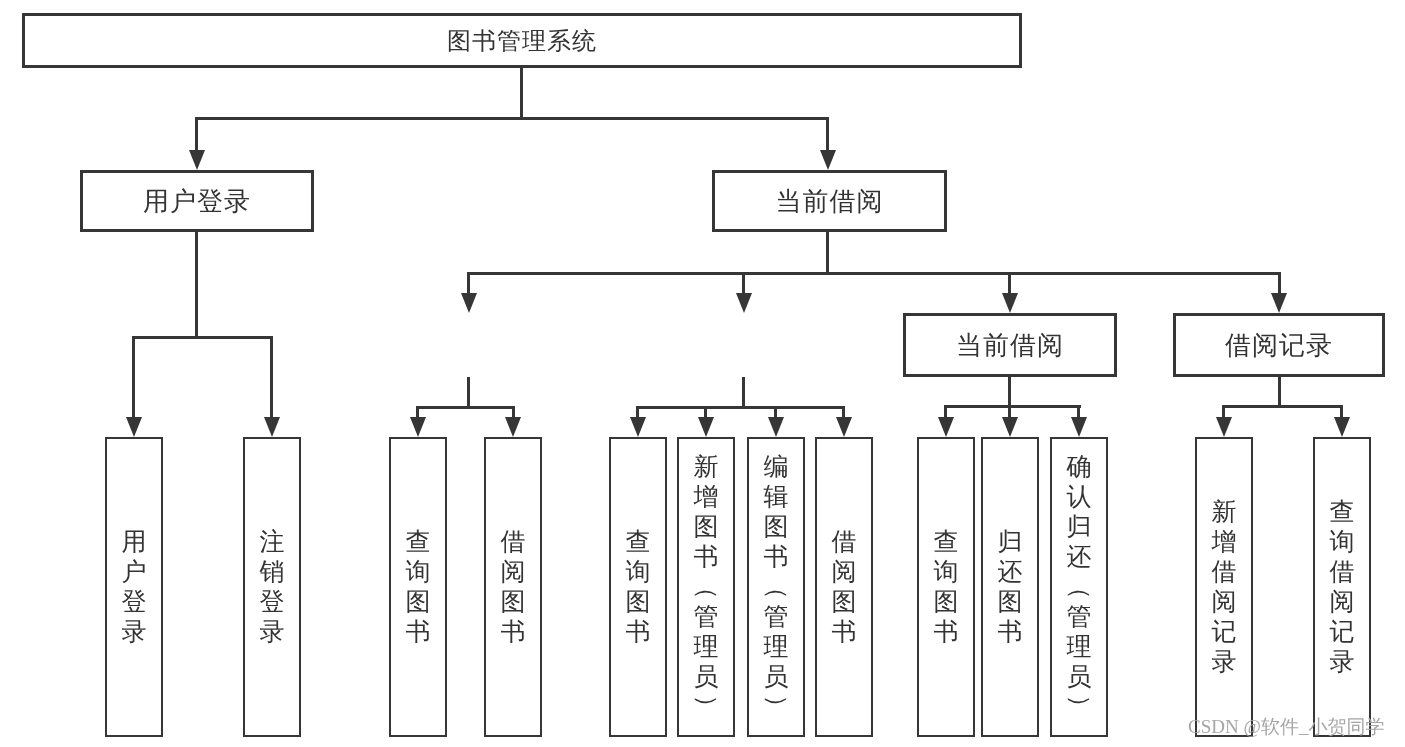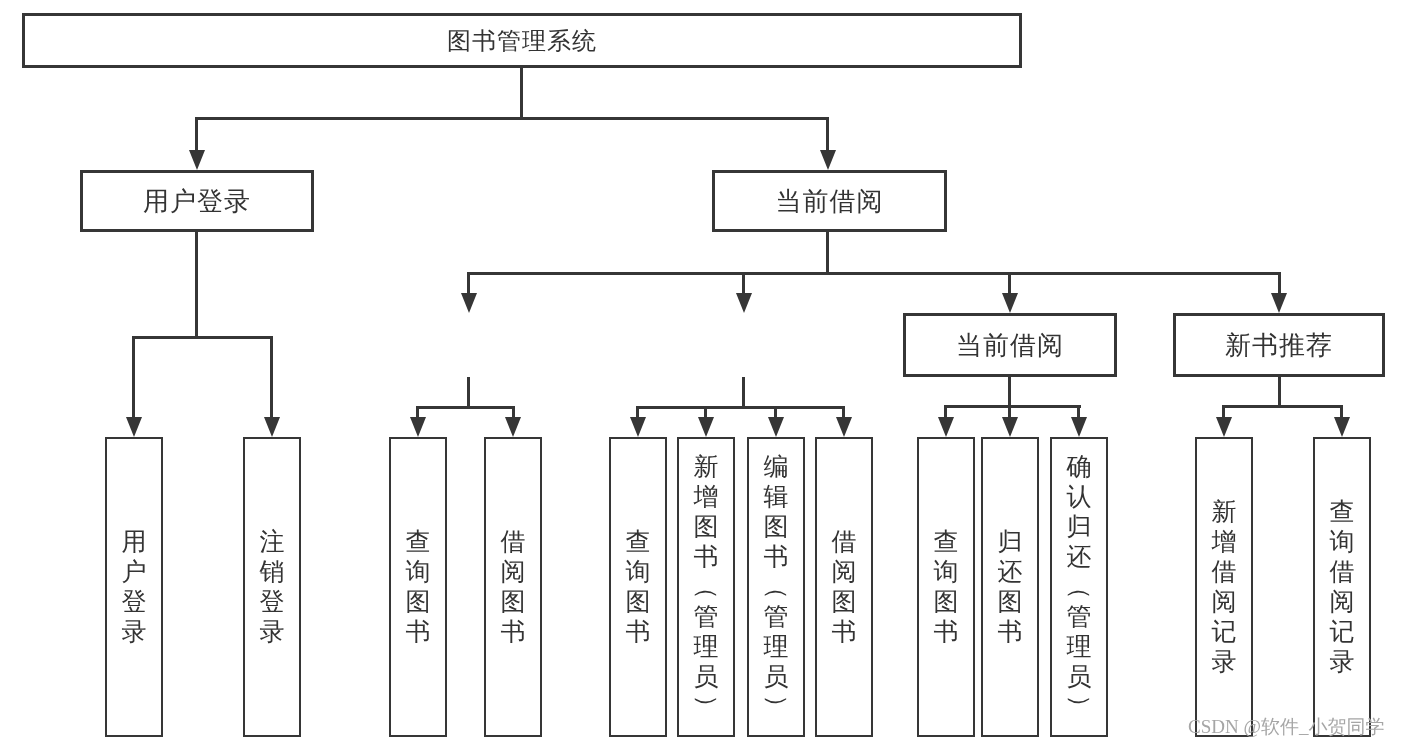--- a/index.html
+++ b/index.html
@@ -69,21 +69,21 @@
 <body>
 
 <div id="canvas">
 
   <div class="hbox root" style="left:22px;top:13px;width:1000px;height:55px;">图书管理系统</div>
 
   <div class="hbox" style="left:80px;top:170px;width:234px;height:62px;">用户登录</div>
   <div class="hbox" style="left:712px;top:170px;width:235px;height:62px;">当前借阅</div>
 
   <div class="hbox" style="left:903px;top:313px;width:214px;height:64px;">当前借阅</div>
-  <div class="hbox" style="left:1173px;top:313px;width:212px;height:64px;">新书推荐</div>
+  <div class="hbox" style="left:1173px;top:313px;width:212px;height:64px;">借阅记录</div>
 
   <div class="vbox" style="left:105px;">
       <span class="vc">用</span>
       <span class="vc">户</span>
       <span class="vc">登</span>
       <span class="vc">录</span>
     </div>
   <div class="vbox" style="left:243px;">
       <span class="vc">注</span>
       <span class="vc">销</span>

